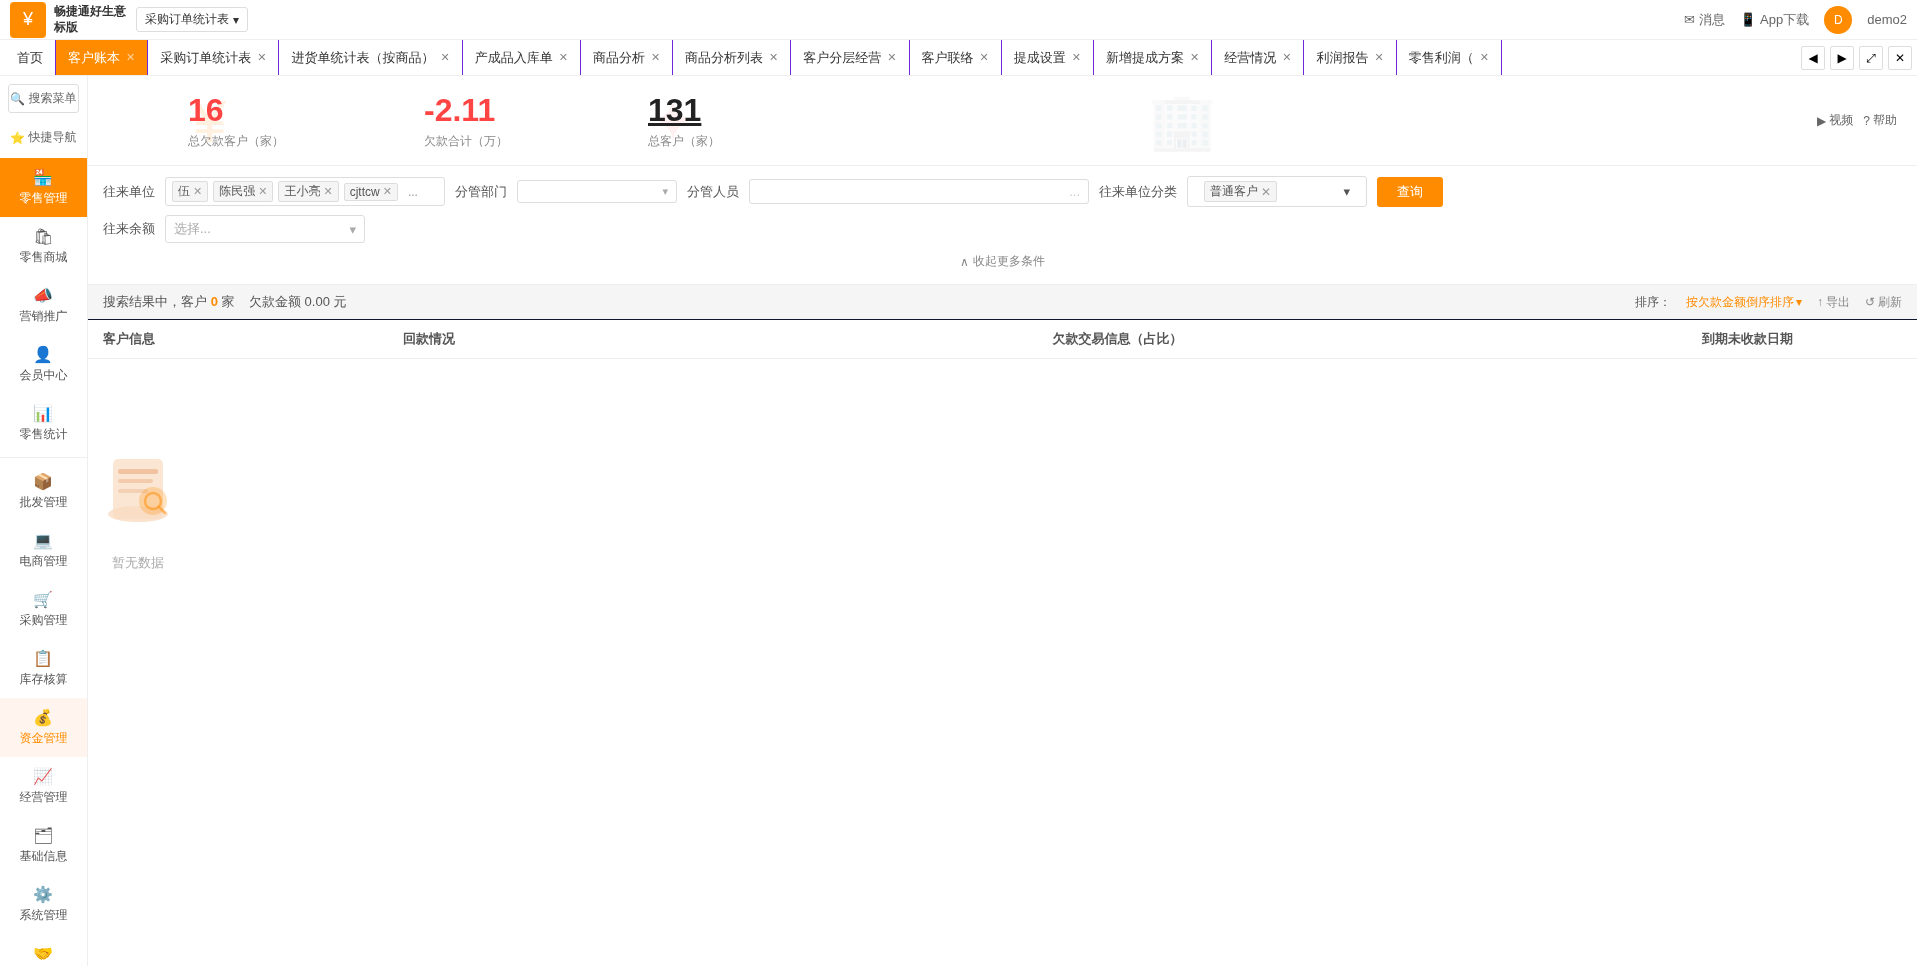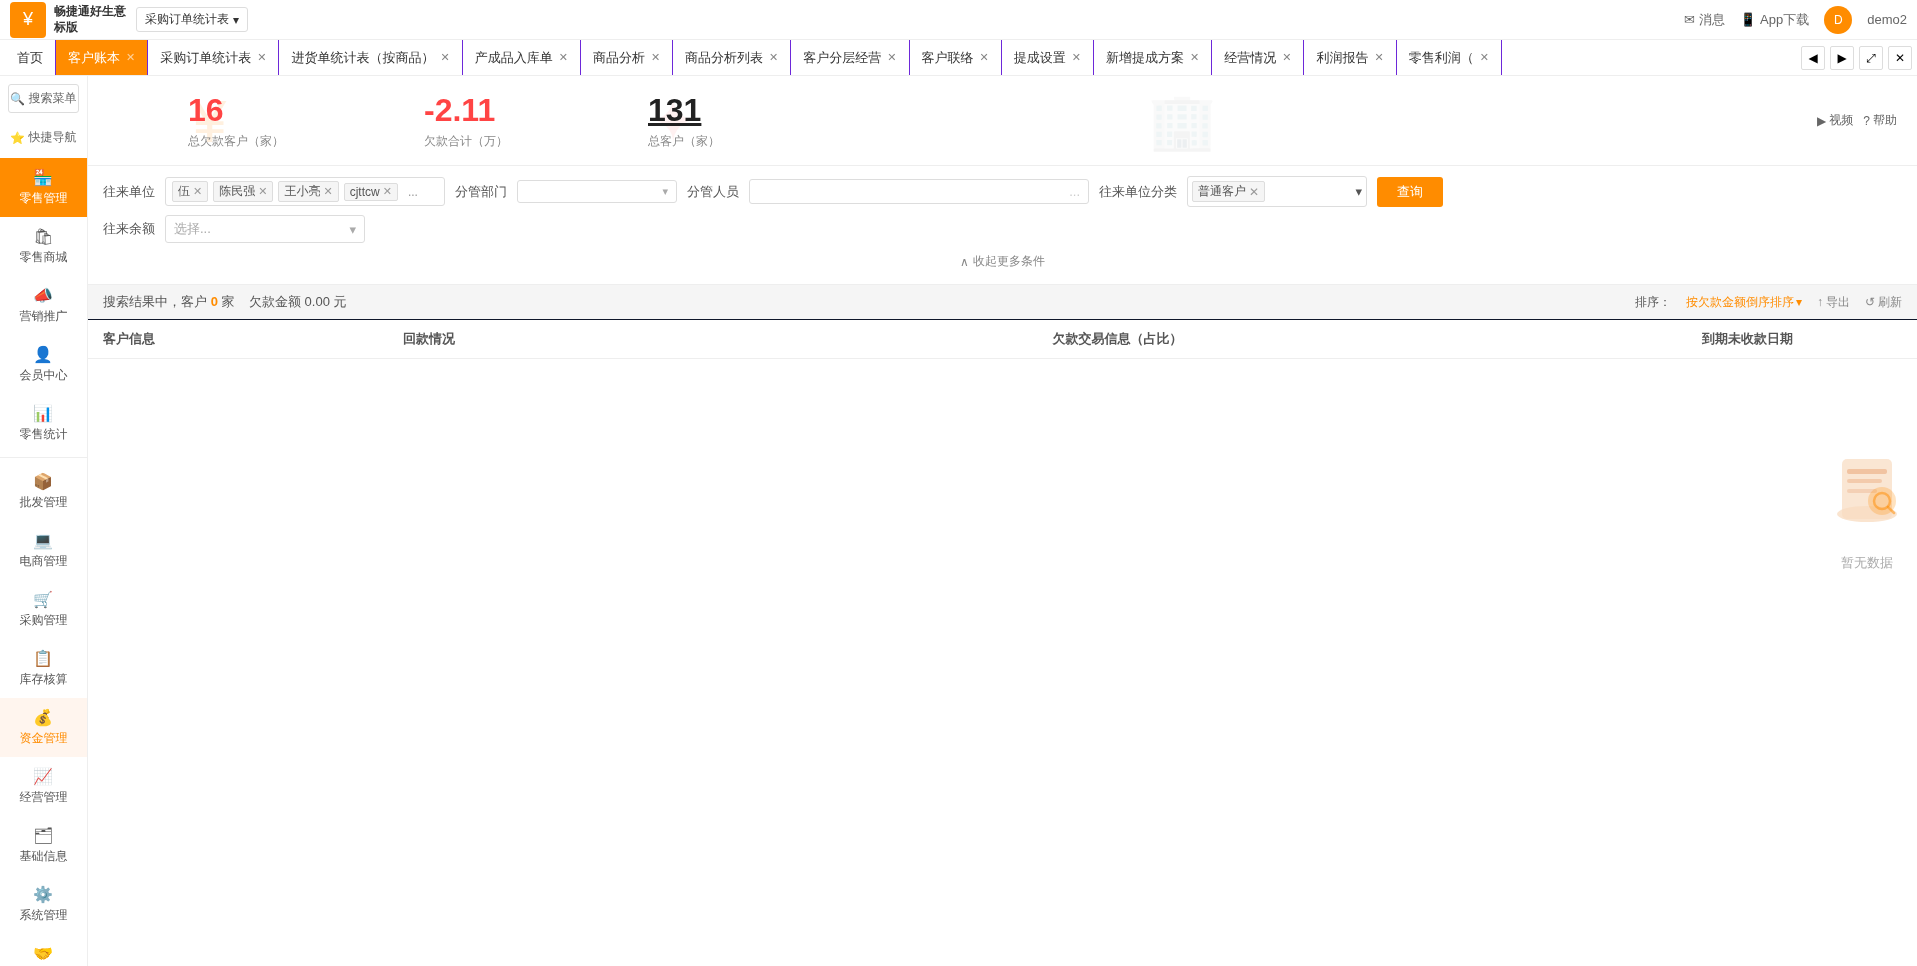--- a/index.html
+++ b/index.html
@@ -60,21 +60,21 @@
     .filter-row { display: flex; align-items: center; gap: 10px; flex-wrap: wrap; margin-bottom: 8px; }
     .filter-label { font-size: 13px; color: #555; white-space: nowrap; }
     .filter-tags { display: flex; align-items: center; gap: 5px; flex-wrap: wrap; border: 1px solid #ddd; border-radius: 3px; padding: 3px 6px; min-width: 280px; }
     .filter-tag { background: #f5f5f5; border: 1px solid #ddd; border-radius: 2px; padding: 1px 5px; font-size: 12px; display: flex; align-items: center; gap: 3px; }
     .filter-tag .tx { color: #555; }
     .filter-tag .cx { color: #999; cursor: pointer; font-size: 11px; }
     .filter-tag.more { background: none; border: none; color: #999; cursor: pointer; }
     .filter-select { border: 1px solid #ddd; border-radius: 3px; padding: 4px 8px; min-width: 160px; display: flex; align-items: center; justify-content: space-between; cursor: pointer; font-size: 13px; color: #555; }
     .filter-select .arrow { color: #aaa; font-size: 11px; }
     .filter-input-wrap { border: 1px solid #ddd; border-radius: 3px; padding: 4px 8px; min-width: 340px; display: flex; align-items: center; justify-content: space-between; cursor: pointer; font-size: 13px; color: #aaa; }
-    .filter-type-select { border: 1px solid #ddd; border-radius: 3px; padding: 4px 4px; min-width: 180px; display: flex; align-items: center; justify-content: space-between; cursor: pointer; font-size: 13px; color: #555; }
+    .filter-type-select { border: 1px solid #ddd; border-radius: 3px; padding: 4px 16px; min-width: 180px; display: flex; align-items: center; justify-content: space-between; cursor: pointer; font-size: 13px; color: #555; }
     .filter-type-tag { background: #f5f5f5; border: 1px solid #ddd; border-radius: 2px; padding: 1px 5px; font-size: 12px; display: flex; align-items: center; gap: 3px; color: #555; }
     .filter-type-tag .cx { color: #999; cursor: pointer; }
     .btn-query { background: #ff8c00; color: white; border: none; border-radius: 3px; padding: 6px 20px; cursor: pointer; font-size: 13px; }
     .collapse-btn { display: flex; align-items: center; justify-content: center; gap: 4px; font-size: 12px; color: #888; cursor: pointer; padding: 4px; }
 
     
     .filter-row2 { display: flex; align-items: center; gap: 10px; }
     .filter-amount-select { border: 1px solid #ddd; border-radius: 3px; padding: 4px 8px; min-width: 200px; display: flex; align-items: center; justify-content: space-between; cursor: pointer; font-size: 13px; color: #aaa; }
 
     
@@ -83,21 +83,21 @@
     .results-info span.num { color: #ff8c00; font-weight: bold; }
     .results-actions { display: flex; align-items: center; gap: 15px; font-size: 12px; color: #888; }
     .results-actions .sort-label { color: #555; }
     .results-actions .sort-select { color: #ff8c00; cursor: pointer; display: flex; align-items: center; gap: 2px; }
     .results-actions .action-link { cursor: pointer; display: flex; align-items: center; gap: 3px; }
 
     
     .data-table { background: #fff; flex: 1; }
     .table-header { display: grid; grid-template-columns: 300px 1fr 1fr 200px; padding: 10px 15px; border-bottom: 1px solid #eee; background: #fff; }
     .table-header .th { font-size: 13px; color: #555; font-weight: bold; }
-    .table-body { display: flex; flex-direction: column; align-items: flex-end; justify-content: center; padding: 80px 0; }
+    .table-body { display: flex; flex-direction: column; align-items: flex-start; justify-content: center; padding: 80px 0; }
     .empty-state { display: flex; flex-direction: column; align-items: center; gap: 15px; }
     .empty-text { font-size: 13px; color: #aaa; }
 
     
     .scroll-svg { width: 100px; height: 100px; }
   </style>
 </head>
 <body>
 
 <div class="top-bar">

